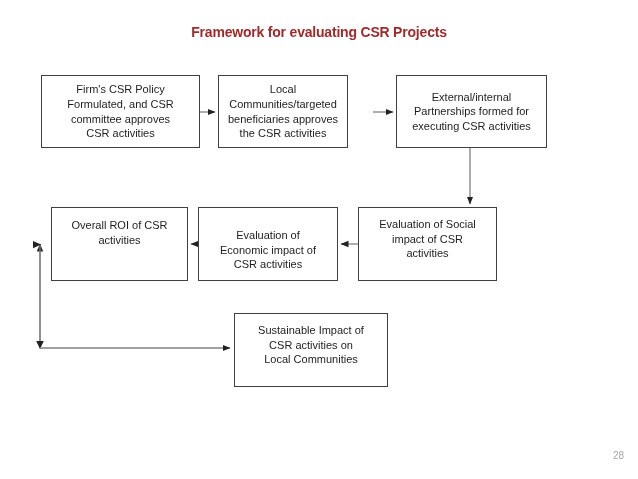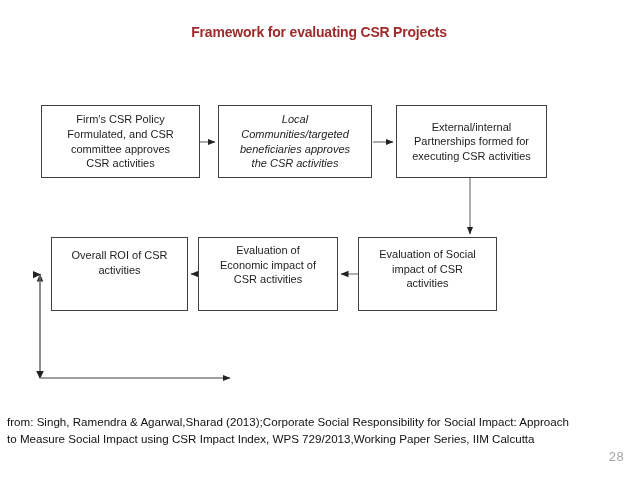--- a/index.html
+++ b/index.html
@@ -37,21 +37,20 @@
     letter-spacing: -0.2px;
     white-space: nowrap;
   }
 
   
   #diagram {
     position: absolute;
     left: 0; top: 0;
     width: 638px;
     height: 405px;
-    margin-top: 30px;
   }
   #arrow-layer {
     position: absolute;
     left: 0; top: 0;
     width: 638px;
     height: 405px;
   }
 
   .node {
     position: absolute;
@@ -69,46 +68,45 @@
     z-index: 2;
   }
   .node .node-label {
     display: block;
     width: 100%;
     white-space: pre-line;
   }
 
   
   #node-policy        { left: 41px;  top: 75px;  width: 159px; height: 73px; }
-  #node-communities   { left: 218px; top: 75px;  width: 154px; height: 73px; font-style: italic; }
+  #node-communities   { left: 218px; top: 75px;  width: 130px; height: 73px; }
   #node-partnerships  { left: 396px; top: 75px;  width: 151px; height: 73px; }
   #node-roi           { left: 51px;  top: 207px; width: 137px; height: 74px; align-items: flex-start; padding-top: 10px;}
-  #node-economic      { left: 198px; top: 207px; width: 140px; height: 74px; align-items: flex-start; padding-top: 5px;}
+  #node-economic      { left: 198px; top: 207px; width: 140px; height: 74px; align-items: flex-start; padding-top: 20px;}
   #node-social        { left: 358px; top: 207px; width: 139px; height: 74px; align-items: flex-start; padding-top: 9px;}
   #node-sustainable   { left: 234px; top: 313px; width: 154px; height: 74px; align-items: flex-start; padding-top: 9px;}
 
   
   #caption {
     position: absolute;
     left: 7px;
     top: 414px;
     width: 628px;
     font-size: 11.6px;
     line-height: 1.45;
     color: #111111;
   }
   #caption .cap-line { display: block; white-space: nowrap; }
 
   #page-number {
     position: absolute;
     right: 14px;
     top: 450px;
-    font-size: 13px;
+    font-size: 10px;
     color: #a6a6a6;
-    font-family: Liberation Mono, monospace;
   }
 </style>
 </head>
 <body>
 
 <div id="slide">
 
   <div id="slide-title">Framework for evaluating CSR Projects</div>
 
   <div id="diagram">
@@ -175,23 +173,24 @@
 Economic impact of
 CSR activities</span>
     </div>
 
     <div class="node" id="node-social">
       <span class="node-label">Evaluation of Social
 impact of CSR
 activities</span>
     </div>
 
+    <div class="node" id="node-sustainable">
+      <span class="node-label">Sustainable Impact of
+CSR activities on
+Local Communities</span>
+    </div>
 
   </div>
 
-  <div id="caption">
-    <span class="cap-line">from: Singh, Ramendra &amp; Agarwal,Sharad (2013);Corporate Social Responsibility for Social Impact: Approach</span>
-    <span class="cap-line">to Measure Social Impact using CSR Impact Index,  WPS 729/2013,Working Paper Series, IIM Calcutta</span>
-  </div>
 
   <div id="page-number">28</div>
 
 </div>
 
 </body></html>

